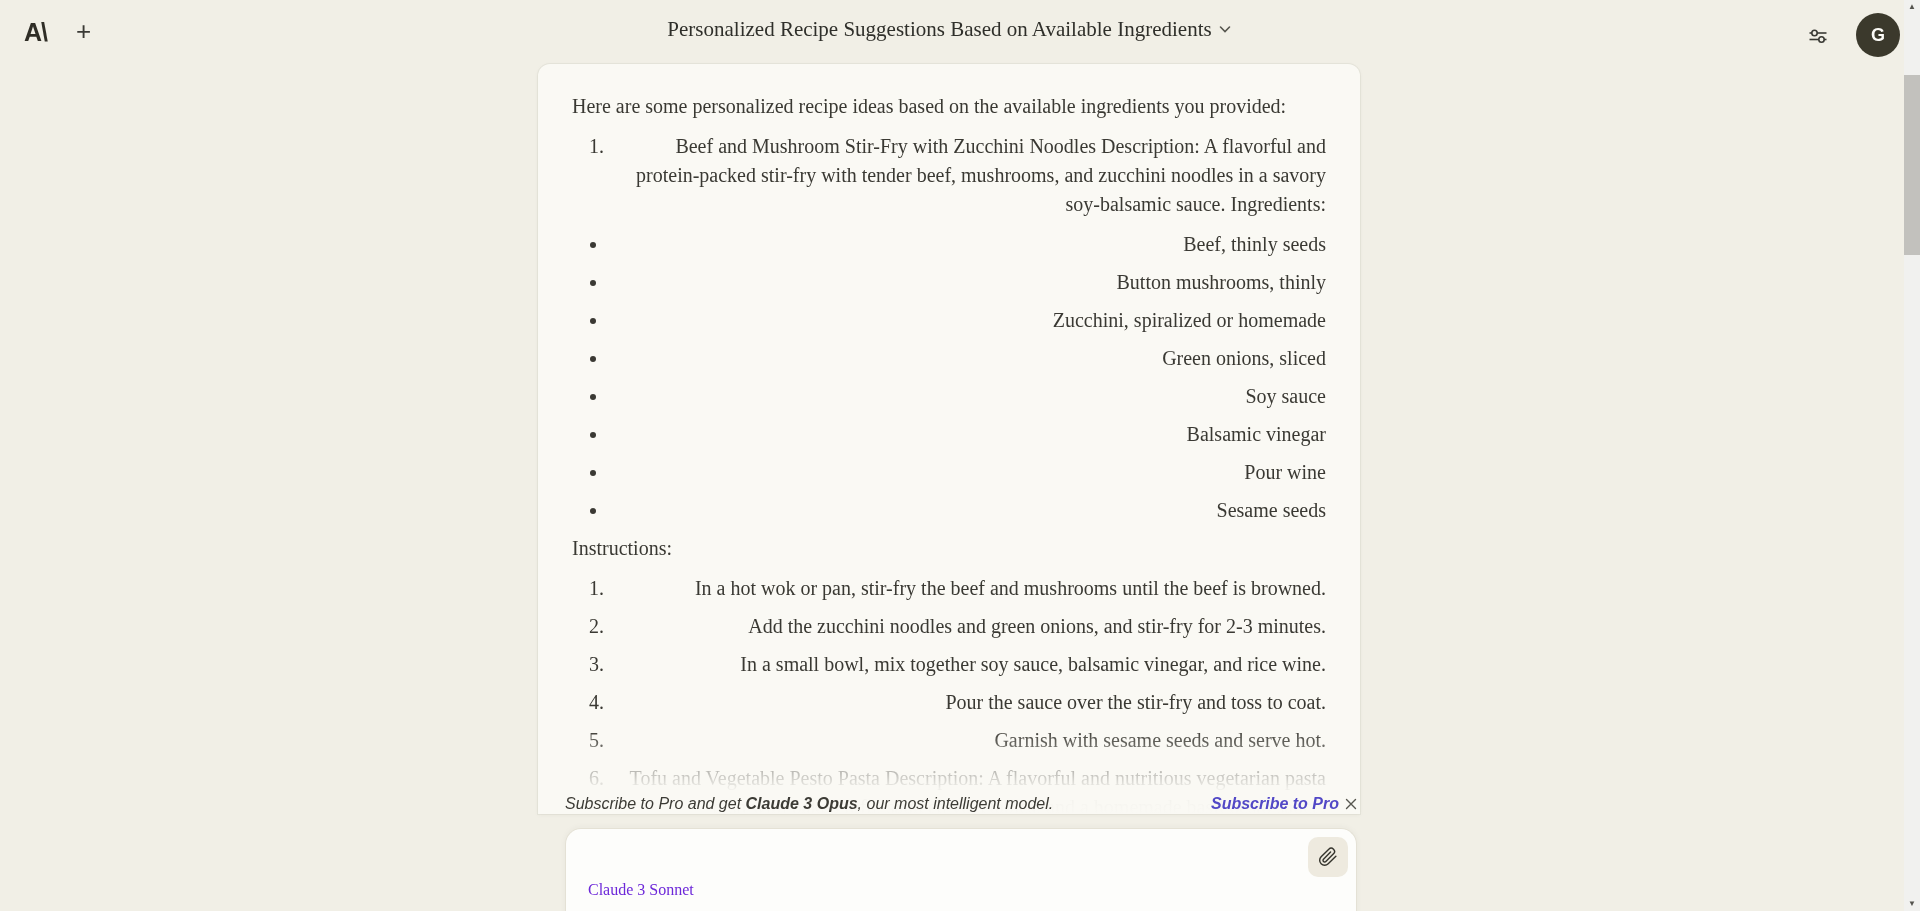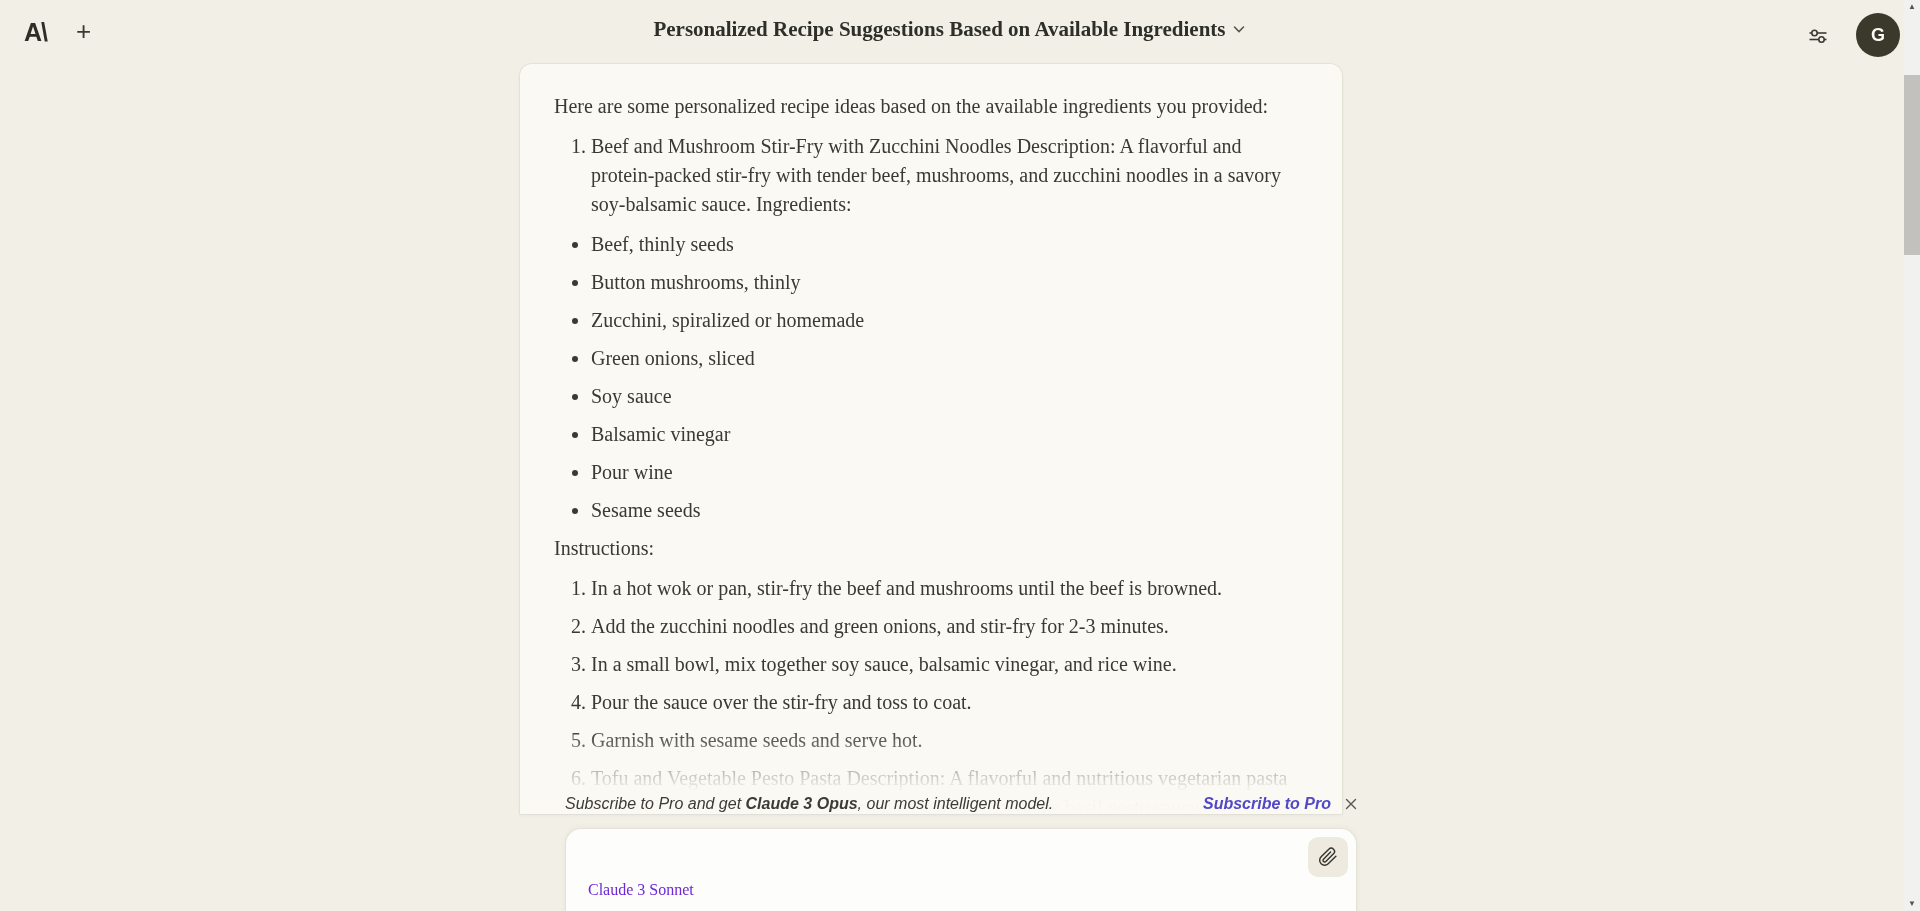--- a/index.html
+++ b/index.html
@@ -22,61 +22,60 @@
   .new-chat {
     position:absolute; left:76px; top:16px;
     font-size:26px; font-weight:300; color:#3a3a35; cursor:pointer;
   }
   .title-wrap {
     position:absolute; left:538px; top:15px; width:822px;
     text-align:center;
     font-family:"Liberation Serif", serif;
     font-size:21px; color:#2f2f2a;
     cursor:pointer;
-    font-weight:bold;
   }
   .title-wrap .chev { margin-left:7px; vertical-align:2px; }
   .controls-sliders { position:absolute; left:1806px; top:24px; width:24px; height:24px; cursor:pointer; }
   .avatar {
     position:absolute; left:1856px; top:13px;
     width:44px; height:44px; border-radius:50%;
     background:#3b392c; color:#fcfbf7;
     font-weight:700; font-size:18px;
     display:flex; align-items:center; justify-content:center;
     cursor:pointer;
   }
 
   
   .chat-card {
-    position:absolute; left:520px; top:64px; width:822px; height:750px;
+    position:absolute; left:538px; top:64px; width:822px; height:750px;
     background:#faf9f4;
     border-radius:12px 12px 0 0;
     box-shadow:0 0 0 1px rgba(60,55,40,0.05), 0 1px 4px rgba(60,55,40,0.05);
     padding:28px 34px;
     overflow:hidden;
     font-family:"Liberation Serif", serif;
     font-size:20px; line-height:29px; color:#3a3933;
   }
   .chat-card p { margin:0 0 9px; }
-  .chat-card ol, .chat-card ul { margin:11px 0 9px; padding-left:37px; }
+  .chat-card ol, .chat-card ul { margin:11px 0 9px; padding-left:37px;text-align:right; }
   .chat-card li { margin-bottom:9px; }
   .card-fade {
     position:absolute; left:0; right:0; bottom:0; height:85px;
     background:linear-gradient(to bottom, rgba(250,249,244,0) 0%, rgba(250,249,244,0.95) 70%, #faf9f4 100%);
     pointer-events:none;
   }
 
   
   .pro-banner {
     position:absolute; left:565px; top:791px; width:792px; height:26px;
     display:flex; align-items:center; justify-content:space-between;
     z-index:6; font-size:16px; color:#3c3b35;font-style:italic;
   }
   .pro-banner .left b { font-weight:700; }
-  .pro-banner .right { display:flex; align-items:center; gap:14px; }
+  .pro-banner .right { display:flex; align-items:center; gap:6px; }
   .pro-banner .cta { color:#5248c6; font-weight:700; cursor:pointer; }
   .pro-banner .close { cursor:pointer; line-height:0; }
 
   
   .composer {
     position:absolute; left:565px; top:828px; width:792px; height:100px;
     background:#fdfdfb;
     border:1px solid #e4e1d5; border-bottom:none;
     border-radius:16px 16px 0 0;
     box-shadow:0 -1px 6px rgba(60,55,40,0.04);

